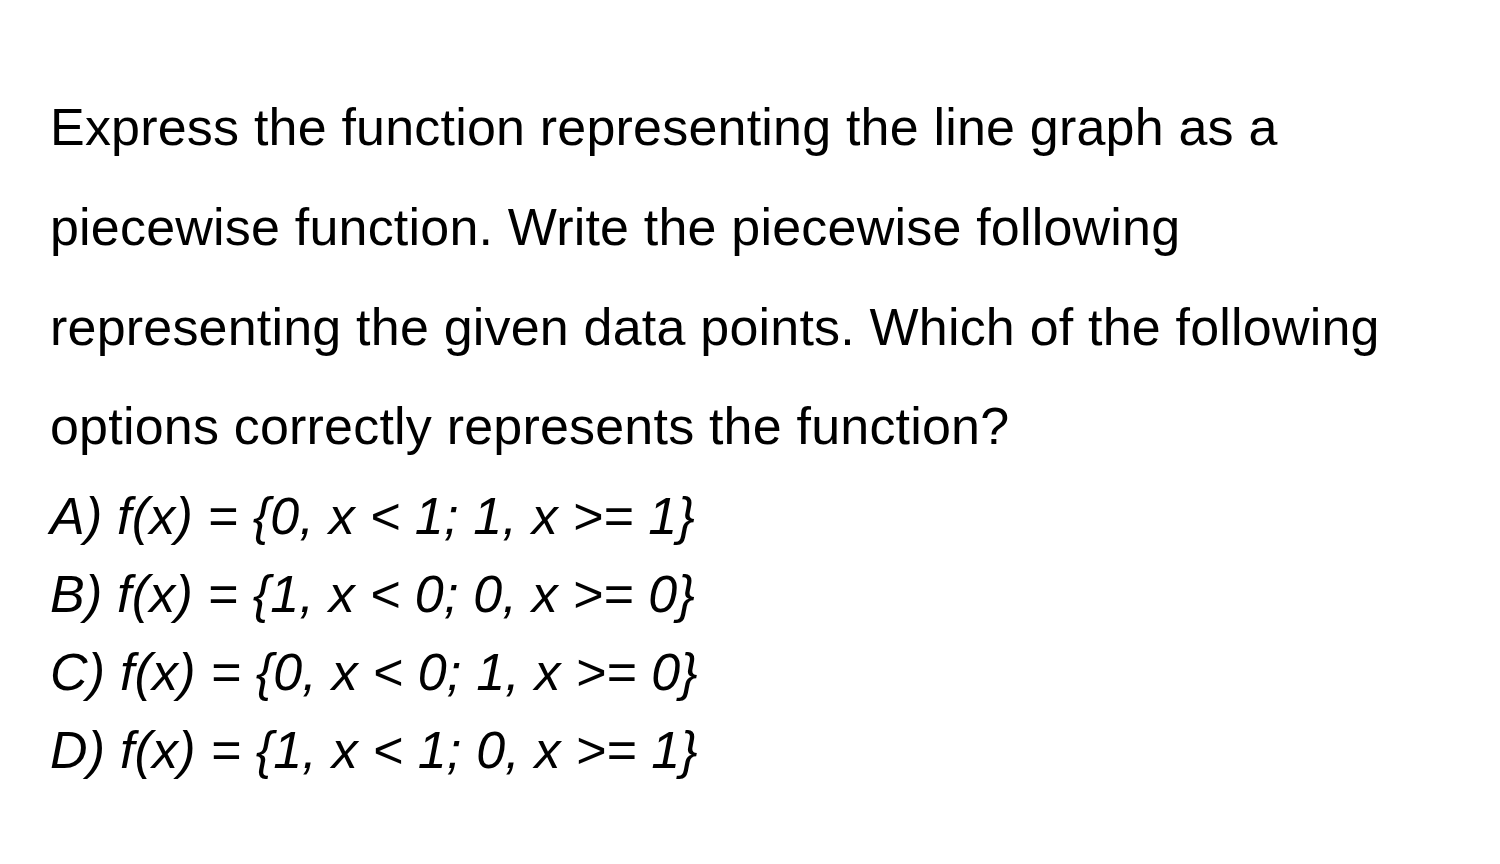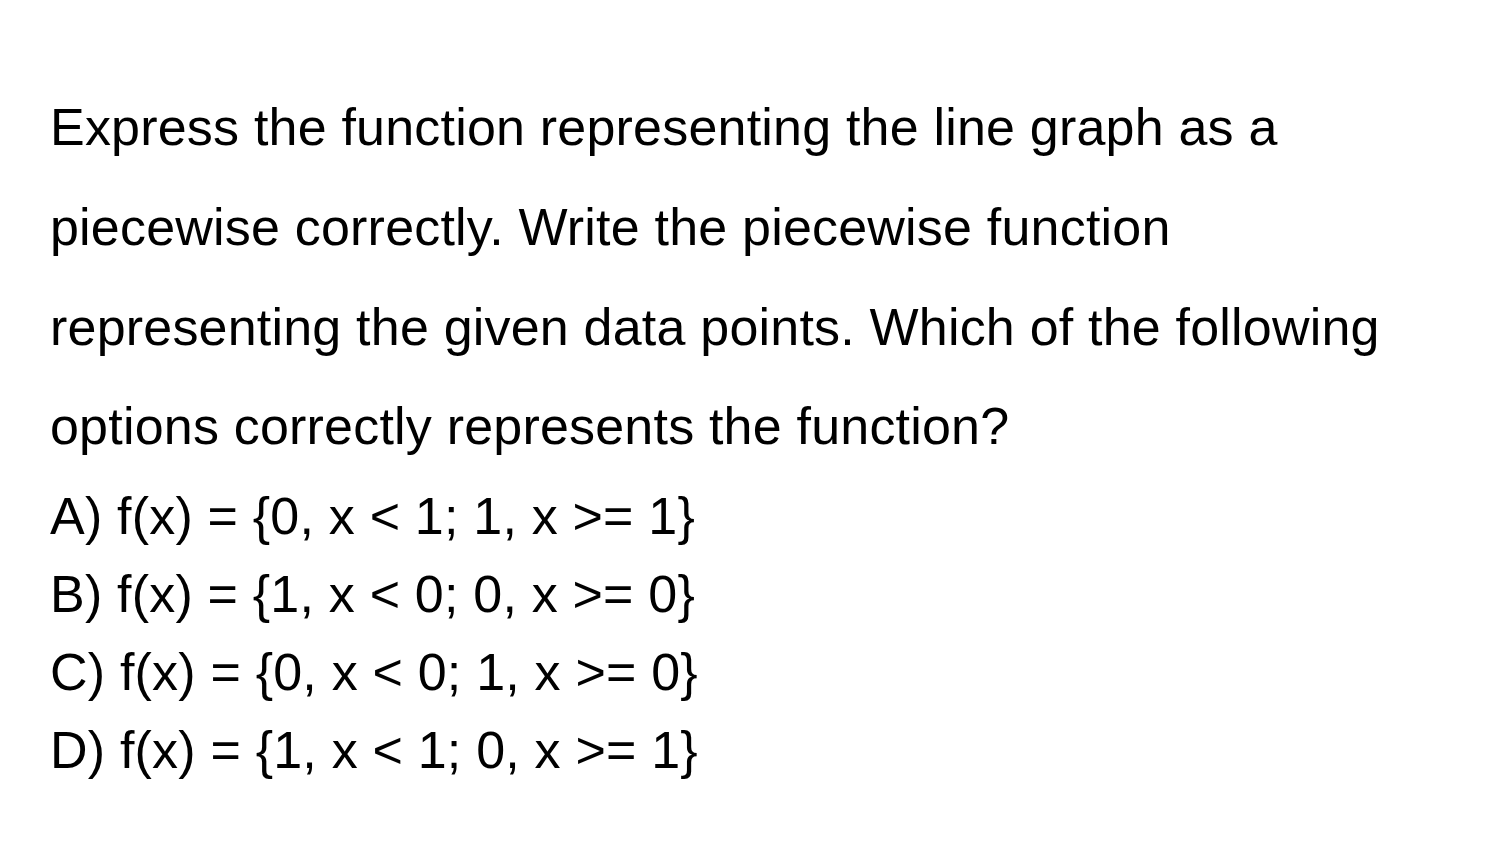--- a/index.html
+++ b/index.html
@@ -20,27 +20,28 @@
   .question-text {
     font-size: 52px;
     line-height: 1.92;
     letter-spacing: 0.2px;
   }
   .option {
     font-size: 52px;
     line-height: 1.5;
     letter-spacing: 0.2px;
     margin-top: 0;
+    font-style: italic;
   }
 </style>
 </head>
 <body>
 
 <div class="container">
-  <div class="question-text">Express the function representing the line graph as a piecewise correctly. Write the piecewise function representing the given data points. Which of the following options correctly represents the function?</div>
+  <div class="question-text">Express the function representing the line graph as a piecewise function. Write the piecewise following representing the given data points. Which of the following options correctly represents the function?</div>
   <div class="option">
     <span>A</span>) <span>f(x) = {0, x &lt; 1; 1, x &gt;= 1}</span>
   </div>
   <div class="option">
     <span>B</span>) <span>f(x) = {1, x &lt; 0; 0, x &gt;= 0}</span>
   </div>
   <div class="option">
     <span>C</span>) <span>f(x) = {0, x &lt; 0; 1, x &gt;= 0}</span>
   </div>
   <div class="option">

